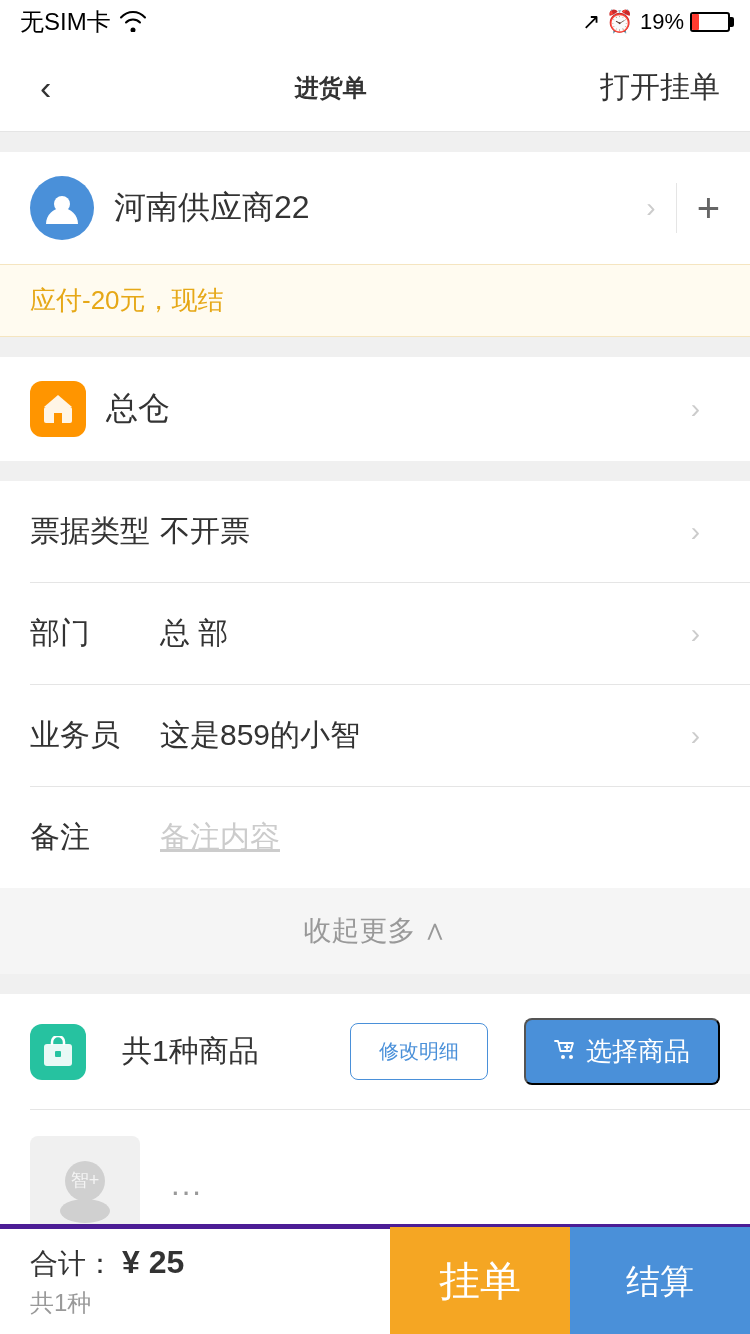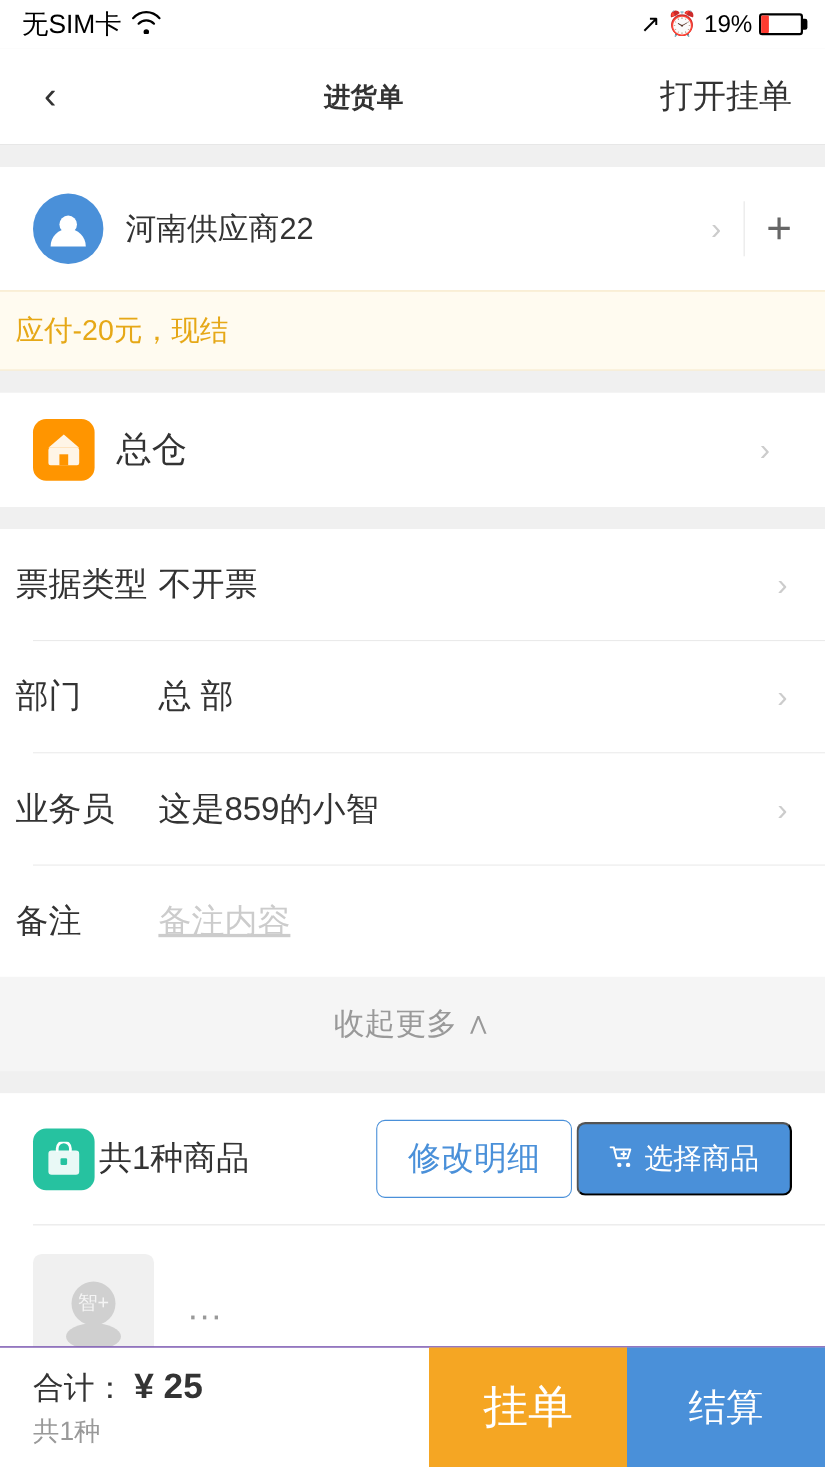--- a/index.html
+++ b/index.html
@@ -96,21 +96,21 @@
     .supplier-avatar {
       width: 64px; height: 64px; border-radius: 50%;
       background: #4a90d9;
       display: flex; align-items: center; justify-content: center;
       margin-right: 20px; flex-shrink: 0;
       overflow: hidden;
     }
     .supplier-avatar svg { width: 40px; height: 40px; }
     .supplier-name {
       flex: 1;
-      font-size: 28px;
+      font-size: 32px;
       color: #333;
     }
     .chevron-right {
       color: #ccc;
       font-size: 28px;
       margin-right: 20px;
     }
     .supplier-add {
       font-size: 40px;
       color: #666;
@@ -119,21 +119,21 @@
     .supplier-divider {
       width: 1px;
       height: 50px;
       background: #e5e5e5;
       margin-right: 20px;
     }
 
     
     .payment-notice {
       background: #fffbf0;
-      padding: 18px 14px;
+      padding: 18px 30px;
       font-size: 26px;
       color: #e6a817;
       border-top: 1px solid #f5e5c0;
       border-bottom: 1px solid #f5e5c0;
     }
 
     
     .warehouse-row {
       display: flex;
       align-items: center;
@@ -150,21 +150,21 @@
     .warehouse-name {
       flex: 1;
       font-size: 32px;
       color: #333;
     }
 
     
     .form-row {
       display: flex;
       align-items: center;
-      padding: 30px 14px;
+      padding: 30px 30px;
       background: #fff;
       min-height: 90px;
     }
     .form-label {
       font-size: 30px;
       color: #333;
       width: 130px;
       flex-shrink: 0;
     }
     .form-value {
@@ -190,41 +190,41 @@
       justify-content: center;
       gap: 8px;
     }
 
     
     .products-header {
       background: #fff;
       display: flex;
       align-items: center;
       padding: 24px 30px;
-      gap: 4px;
+      gap: 36px;
     }
     .products-icon {
       width: 56px; height: 56px; border-radius: 12px;
       background: #26c2a0;
       display: flex; align-items: center; justify-content: center;
       font-size: 28px;
       flex-shrink: 0;
     }
     .products-count {
       flex: 1;
       font-size: 30px;
       color: #333;
     }
     .btn-outline {
       border: 1px solid #4a90d9;
       color: #4a90d9;
       background: #fff;
       padding: 14px 28px;
       border-radius: 8px;
-      font-size: 30px;
+      font-size: 20px;
       cursor: pointer;
     }
     .btn-primary {
       background: #4a90d9;
       color: #fff;
       padding: 14px 28px;
       border-radius: 8px;
       font-size: 26px;
       cursor: pointer;
       display: flex;
@@ -281,21 +281,21 @@
     
     .bottom-bar {
       position: fixed;
       bottom: 0;
       left: 0;
       width: 750px;
       height: 110px;
       background: #fff;
       display: flex;
       align-items: center;
-      border-top: 1px solid #4c1d95;
+      border-top: 5px solid #4c1d95;
     }
     .total-section {
       flex: 1;
       padding: 0 30px;
     }
     .total-amount {
       font-size: 30px;
       color: #333;
       display: flex;
       align-items: baseline;

